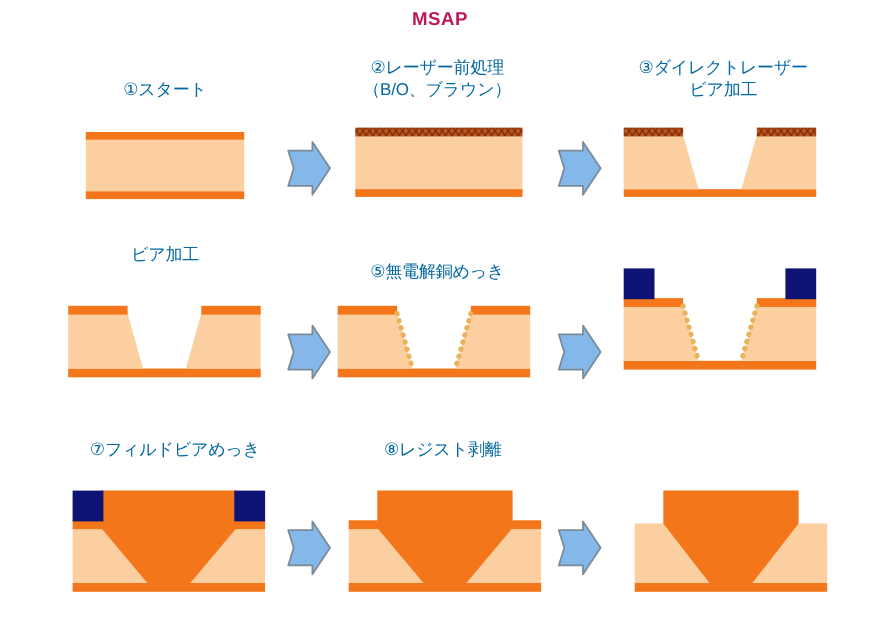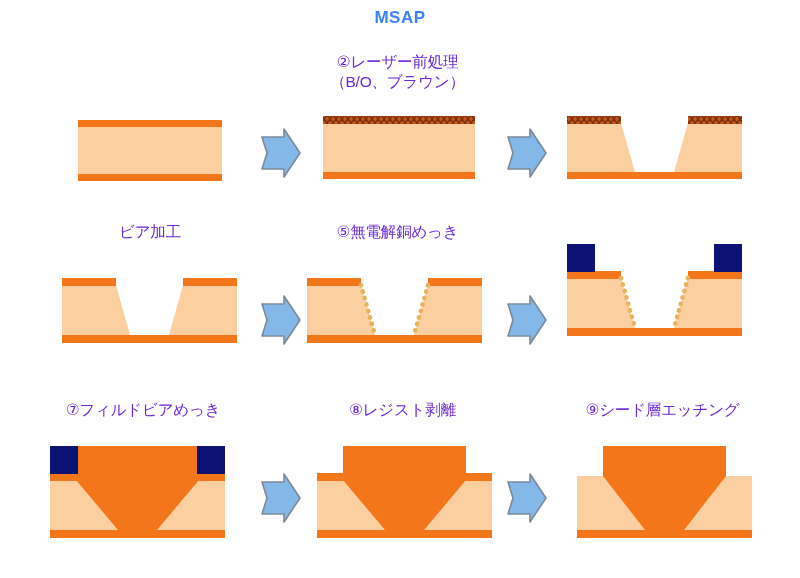--- a/index.html
+++ b/index.html
@@ -15,52 +15,53 @@
     overflow: hidden;
   }
   #page-title {
     position: absolute;
     top: 8px;
     left: 0;
     width: 800px;
     text-align: center;
     font-size: 17px;
     font-weight: bold;
-    color: #3b82f6;
+    color: #be185d;
     letter-spacing: 0.5px;
   }
   .panel {
     position: absolute;
   }
   .panel-label {
     position: absolute;
     width: 100%;
     text-align: center;
     font-size: 15.5px;
-    color: #6d28d9;
+    color: #0369a1;
     line-height: 1.28;
     white-space: pre-line;
     letter-spacing: -0.2px;
   }
   .stage {
     position: absolute;
     left: 0;
     top: 0;
   }
   .arrow {
     position: absolute;
   }
   svg { display: block; overflow: visible; }
 </style>
 </head>
 <body>
 
 <div id="page-title">MSAP</div>
 
 <div class="panel" style="left:40px; top:72px; width:220px; height:120px;">
+  <div class="panel-label" style="top:0px;">①スタート</div>
   <div class="stage" style="top:40px;">
     <svg width="220" height="80" viewBox="0 0 220 80">
       <rect x="38" y="12" width="144" height="54" fill="#fbcfa0"></rect>
       <rect x="38" y="8" width="144" height="7" fill="#f4761b"></rect>
       <rect x="38" y="62" width="144" height="7" fill="#f4761b"></rect>
     </svg>
   </div>
 </div>
 
 <div class="arrow" style="left:258px; top:125px;">
@@ -87,20 +88,22 @@
   </div>
 </div>
 
 <div class="arrow" style="left:504px; top:125px;">
   <svg width="46" height="56" viewBox="0 0 46 56">
     <path d="M4 12 L26 12 L26 4 L42 28 L26 52 L26 44 L4 44 L9 28 Z" fill="#83b8e8" stroke="#7b8a99" stroke-width="1.6" stroke-linejoin="round"></path>
   </svg>
 </div>
 
 <div class="panel" style="left:545px; top:52px; width:225px; height:145px;">
+  <div class="panel-label" style="top:0px;">③ダイレクトレーザー
+ビア加工</div>
   <div class="stage" style="top:55px;">
     <svg width="225" height="85" viewBox="0 0 225 85">
       <rect x="22" y="65" width="175" height="7" fill="#f4761b"></rect>
       <path d="M22 16 L76 16 L90 65 L22 65 Z" fill="#fbcfa0"></path>
       <path d="M143 16 L197 16 L197 65 L129 65 Z" fill="#fbcfa0"></path>
       <rect x="22" y="9" width="54" height="8" fill="url(#hatchPat)"></rect>
       <rect x="143" y="9" width="54" height="8" fill="url(#hatchPat)"></rect>
     </svg>
   </div>
 </div>
@@ -118,21 +121,21 @@
   </div>
 </div>
 
 <div class="arrow" style="left:258px; top:292px;">
   <svg width="46" height="56" viewBox="0 0 46 56">
     <path d="M4 12 L26 12 L26 4 L42 28 L26 52 L26 44 L4 44 L9 28 Z" fill="#83b8e8" stroke="#7b8a99" stroke-width="1.6" stroke-linejoin="round"></path>
   </svg>
 </div>
 
 <div class="panel" style="left:285px; top:222px; width:225px; height:145px;">
-  <div class="panel-label" style="top:0px;">⑤無電解銅めっき</div>
+  <div class="panel-label" style="top:16px;">⑤無電解銅めっき</div>
   <div class="stage" style="top:45px;">
     <svg width="225" height="90" viewBox="0 0 225 90">
       <rect x="22" y="68" width="175" height="8" fill="#f4761b"></rect>
       <path d="M22 18 L76 18 L90 68 L22 68 Z" fill="#fbcfa0"></path>
       <path d="M143 18 L197 18 L197 68 L129 68 Z" fill="#fbcfa0"></path>
       <rect x="22" y="11" width="54" height="8" fill="#f4761b"></rect>
       <rect x="143" y="11" width="54" height="8" fill="#f4761b"></rect>
       <path d="M76 18 L90 68" stroke="#e8b35a" stroke-width="4.6" stroke-linecap="round" stroke-dasharray="0.3 6.4" fill="none"></path>
       <path d="M143 18 L129 68" stroke="#e8b35a" stroke-width="4.6" stroke-linecap="round" stroke-dasharray="0.3 6.4" fill="none"></path>
     </svg>
@@ -154,21 +157,21 @@
       <rect x="22" y="31" width="54" height="8" fill="#f4761b"></rect>
       <rect x="143" y="31" width="54" height="8" fill="#f4761b"></rect>
       <path d="M76 38 L90 88" stroke="#e8b35a" stroke-width="4.6" stroke-linecap="round" stroke-dasharray="0.3 6.4" fill="none"></path>
       <path d="M143 38 L129 88" stroke="#e8b35a" stroke-width="4.6" stroke-linecap="round" stroke-dasharray="0.3 6.4" fill="none"></path>
       <rect x="22" y="4" width="28" height="28" fill="#0d1275"></rect>
       <rect x="169" y="4" width="28" height="28" fill="#0d1275"></rect>
     </svg>
   </div>
 </div>
 
-<div class="panel" style="left:28px; top:400px; width:230px; height:160px;text-decoration:underline;">
+<div class="panel" style="left:44px; top:400px; width:230px; height:160px;text-decoration:underline;">
   <div class="panel-label" style="top:0px;">⑦フィルドビアめっき</div>
   <div class="stage" style="top:38px;">
     <svg width="230" height="115" viewBox="0 0 230 115">
       <rect x="22" y="92" width="175" height="8" fill="#f4761b"></rect>
       <path d="M22 42 L76 42 L90 92 L22 92 Z" fill="#fbcfa0"></path>
       <path d="M143 42 L197 42 L197 92 L129 92 Z" fill="#fbcfa0"></path>
       <path d="M48 8 L171 8 L171 42 L129 92 L90 92 L48 42 Z" fill="#f4761b"></path>
       <rect x="22" y="35" width="54" height="8" fill="#f4761b"></rect>
       <rect x="143" y="35" width="54" height="8" fill="#f4761b"></rect>
       <rect x="22" y="8" width="28" height="28" fill="#0d1275"></rect>
@@ -197,21 +200,20 @@
   </div>
 </div>
 
 <div class="arrow" style="left:504px; top:470px;">
   <svg width="46" height="56" viewBox="0 0 46 56">
     <path d="M4 12 L26 12 L26 4 L42 28 L26 52 L26 44 L4 44 L9 28 Z" fill="#83b8e8" stroke="#7b8a99" stroke-width="1.6" stroke-linejoin="round"></path>
   </svg>
 </div>
 
 <div class="panel" style="left:555px; top:400px; width:215px; height:160px;">
-  <div class="panel-label" style="top:0px;">⑨シード層エッチング</div>
   <div class="stage" style="top:38px;">
     <svg width="215" height="115" viewBox="0 0 215 115">
       <rect x="22" y="92" width="175" height="8" fill="#f4761b"></rect>
       <path d="M22 38 L76 38 L90 92 L22 92 Z" fill="#fbcfa0"></path>
       <path d="M143 38 L197 38 L197 92 L129 92 Z" fill="#fbcfa0"></path>
       <path d="M48 8 L171 8 L171 38 L129 92 L90 92 L48 38 Z" fill="#f4761b"></path>
     </svg>
   </div>
 </div>
 

